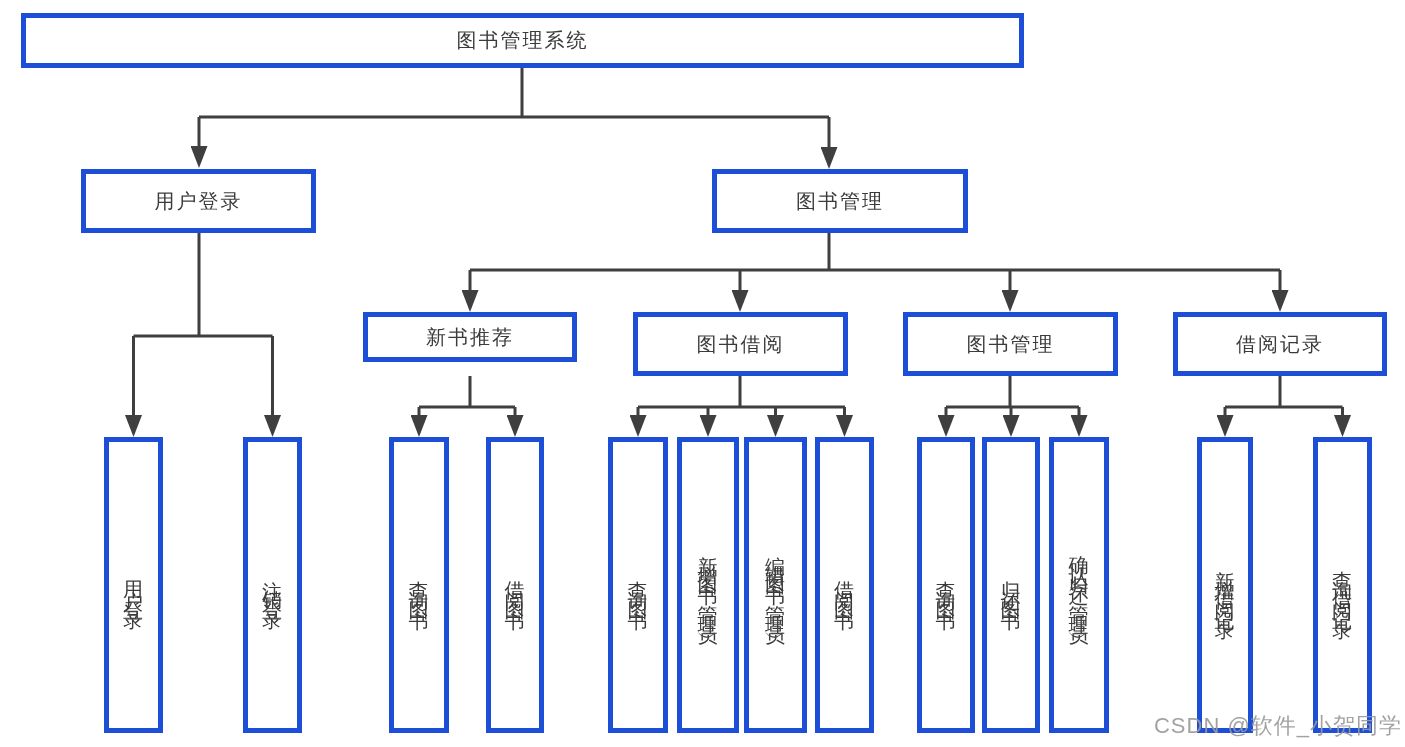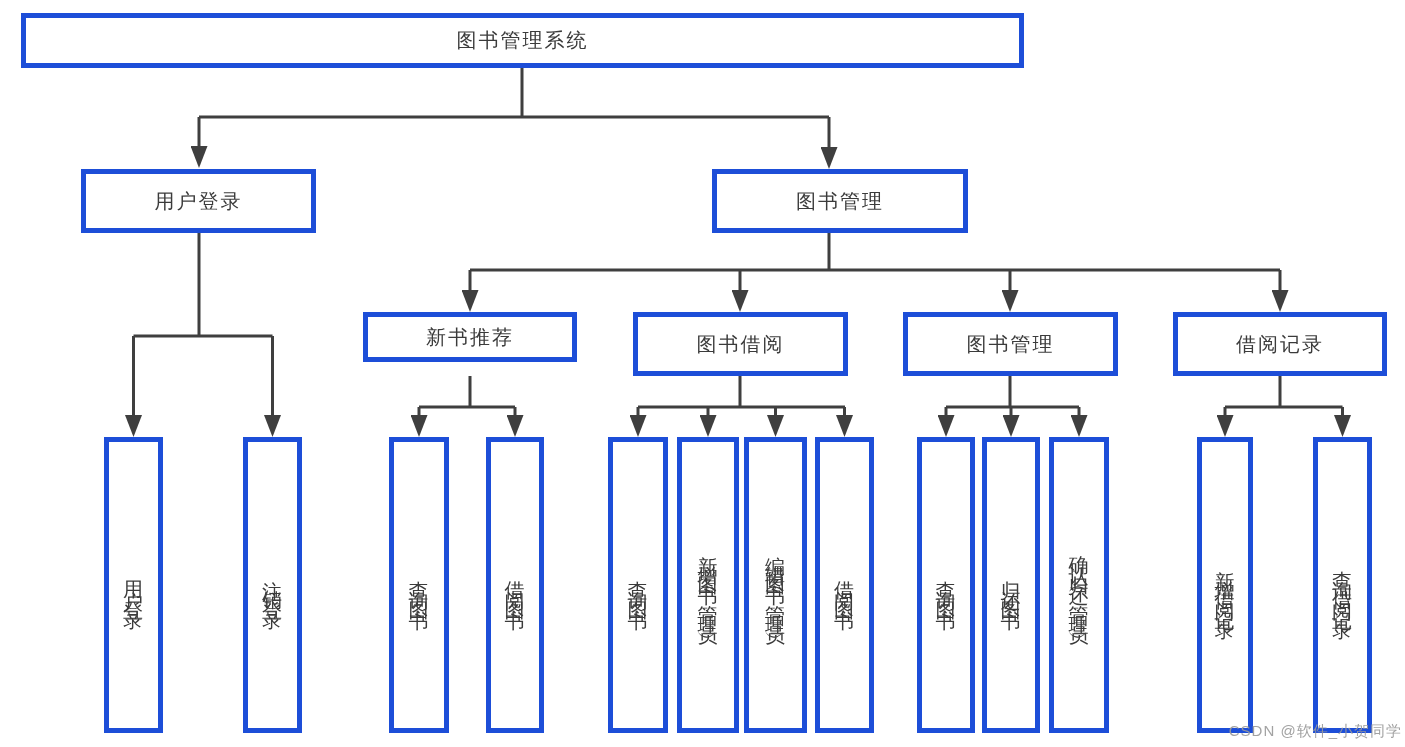--- a/index.html
+++ b/index.html
@@ -49,21 +49,21 @@
     font-size: 20px;
     letter-spacing: 10px;
     line-height: 1;
     color: #3b3b3b;
     white-space: nowrap;
   }
   #watermark {
     position: absolute;
     right: 3px;
     bottom: 6px;
-    font-size: 15px;
+    font-size: 22px;
     letter-spacing: 1px;
     color: rgba(154, 154, 154, 0.92);
     z-index: 3;
     white-space: nowrap;
   }
 </style>
 </head>
 <body>
 
 <div id="stage">

